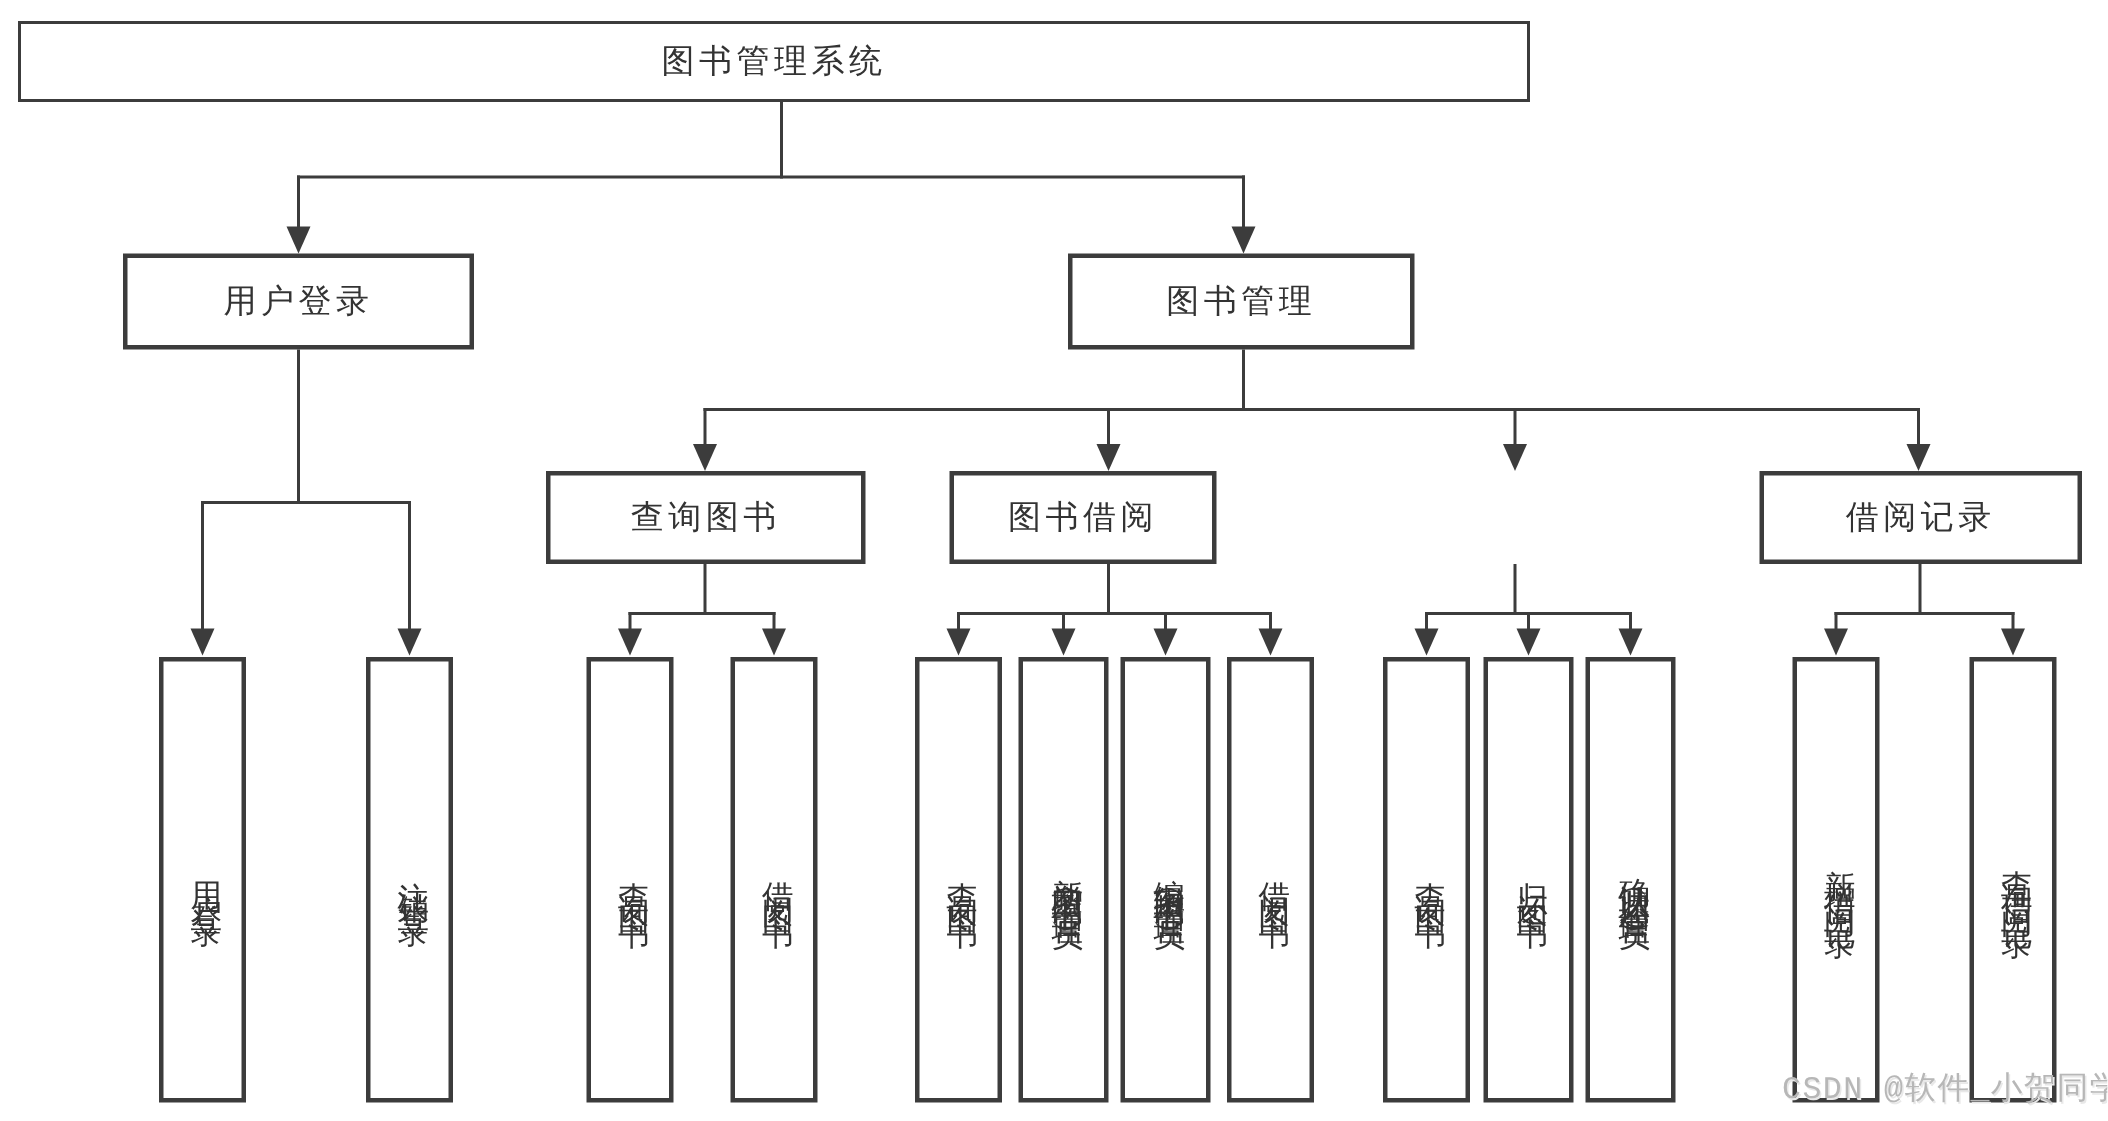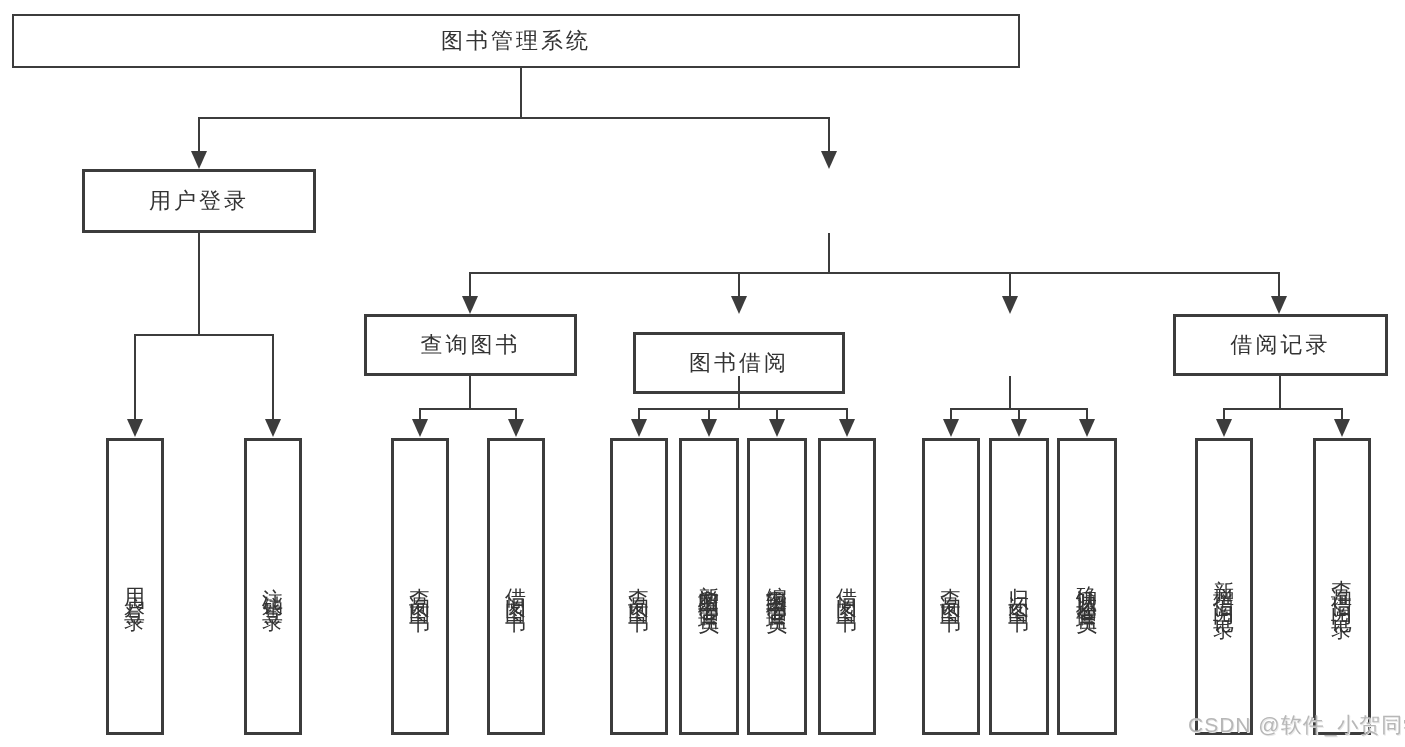--- a/index.html
+++ b/index.html
@@ -1,18 +1,18 @@
 <!DOCTYPE html>
 <html><head>
 <meta charset="utf-8">
 <style>
   html,body{margin:0;padding:0;background:#ffffff;}
   .canvas{
     position:relative;width:1405px;height:747px;background:#ffffff;overflow:hidden;
-    font-family:Liberation Sans, sans-serif;color:#333333;
+    font-family:Liberation Mono, monospace;color:#333333;
   }
   .node{
     position:absolute;box-sizing:border-box;background:#ffffff;
     border:3px solid #3c3c3c;display:flex;align-items:center;justify-content:center;
     font-size:22px;letter-spacing:3px;color:#333333;white-space:nowrap;
   }
   .node.root{border-width:2px;}
   .node.v{
     writing-mode:vertical-rl;letter-spacing:8px;font-size:21px;white-space:normal;
     line-height:1;
@@ -33,24 +33,25 @@
 </style>
 </head>
 <body>
 
 <div class="canvas">
 
   <div class="node root" style="left:12px;top:14px;width:1008px;height:54px;">图书管理系统</div>
 
   <div class="node" style="left:82px;top:169px;width:234px;height:64px;">用户登录</div>
 
+  <div class="node" style="left:712px;top:169px;width:231px;height:64px;">图书管理</div>
 
   <div class="node" style="left:364px;top:314px;width:213px;height:62px;">查询图书</div>
 
-  <div class="node" style="left:633px;top:332px;width:212px;height:62px;">图书借阅</div>
+  <div class="node" style="left:633px;top:314px;width:178px;height:62px;">图书借阅</div>
 
 
   <div class="node" style="left:1173px;top:314px;width:215px;height:62px;">借阅记录</div>
 
   <div class="node v" style="left:106px;top:438px;width:58px;height:297px;">用户登录</div>
 
   <div class="node v" style="left:244px;top:438px;width:58px;height:297px;">注销登录</div>
 
   <div class="node v" style="left:391px;top:438px;width:58px;height:297px;">查询图书</div>
 

